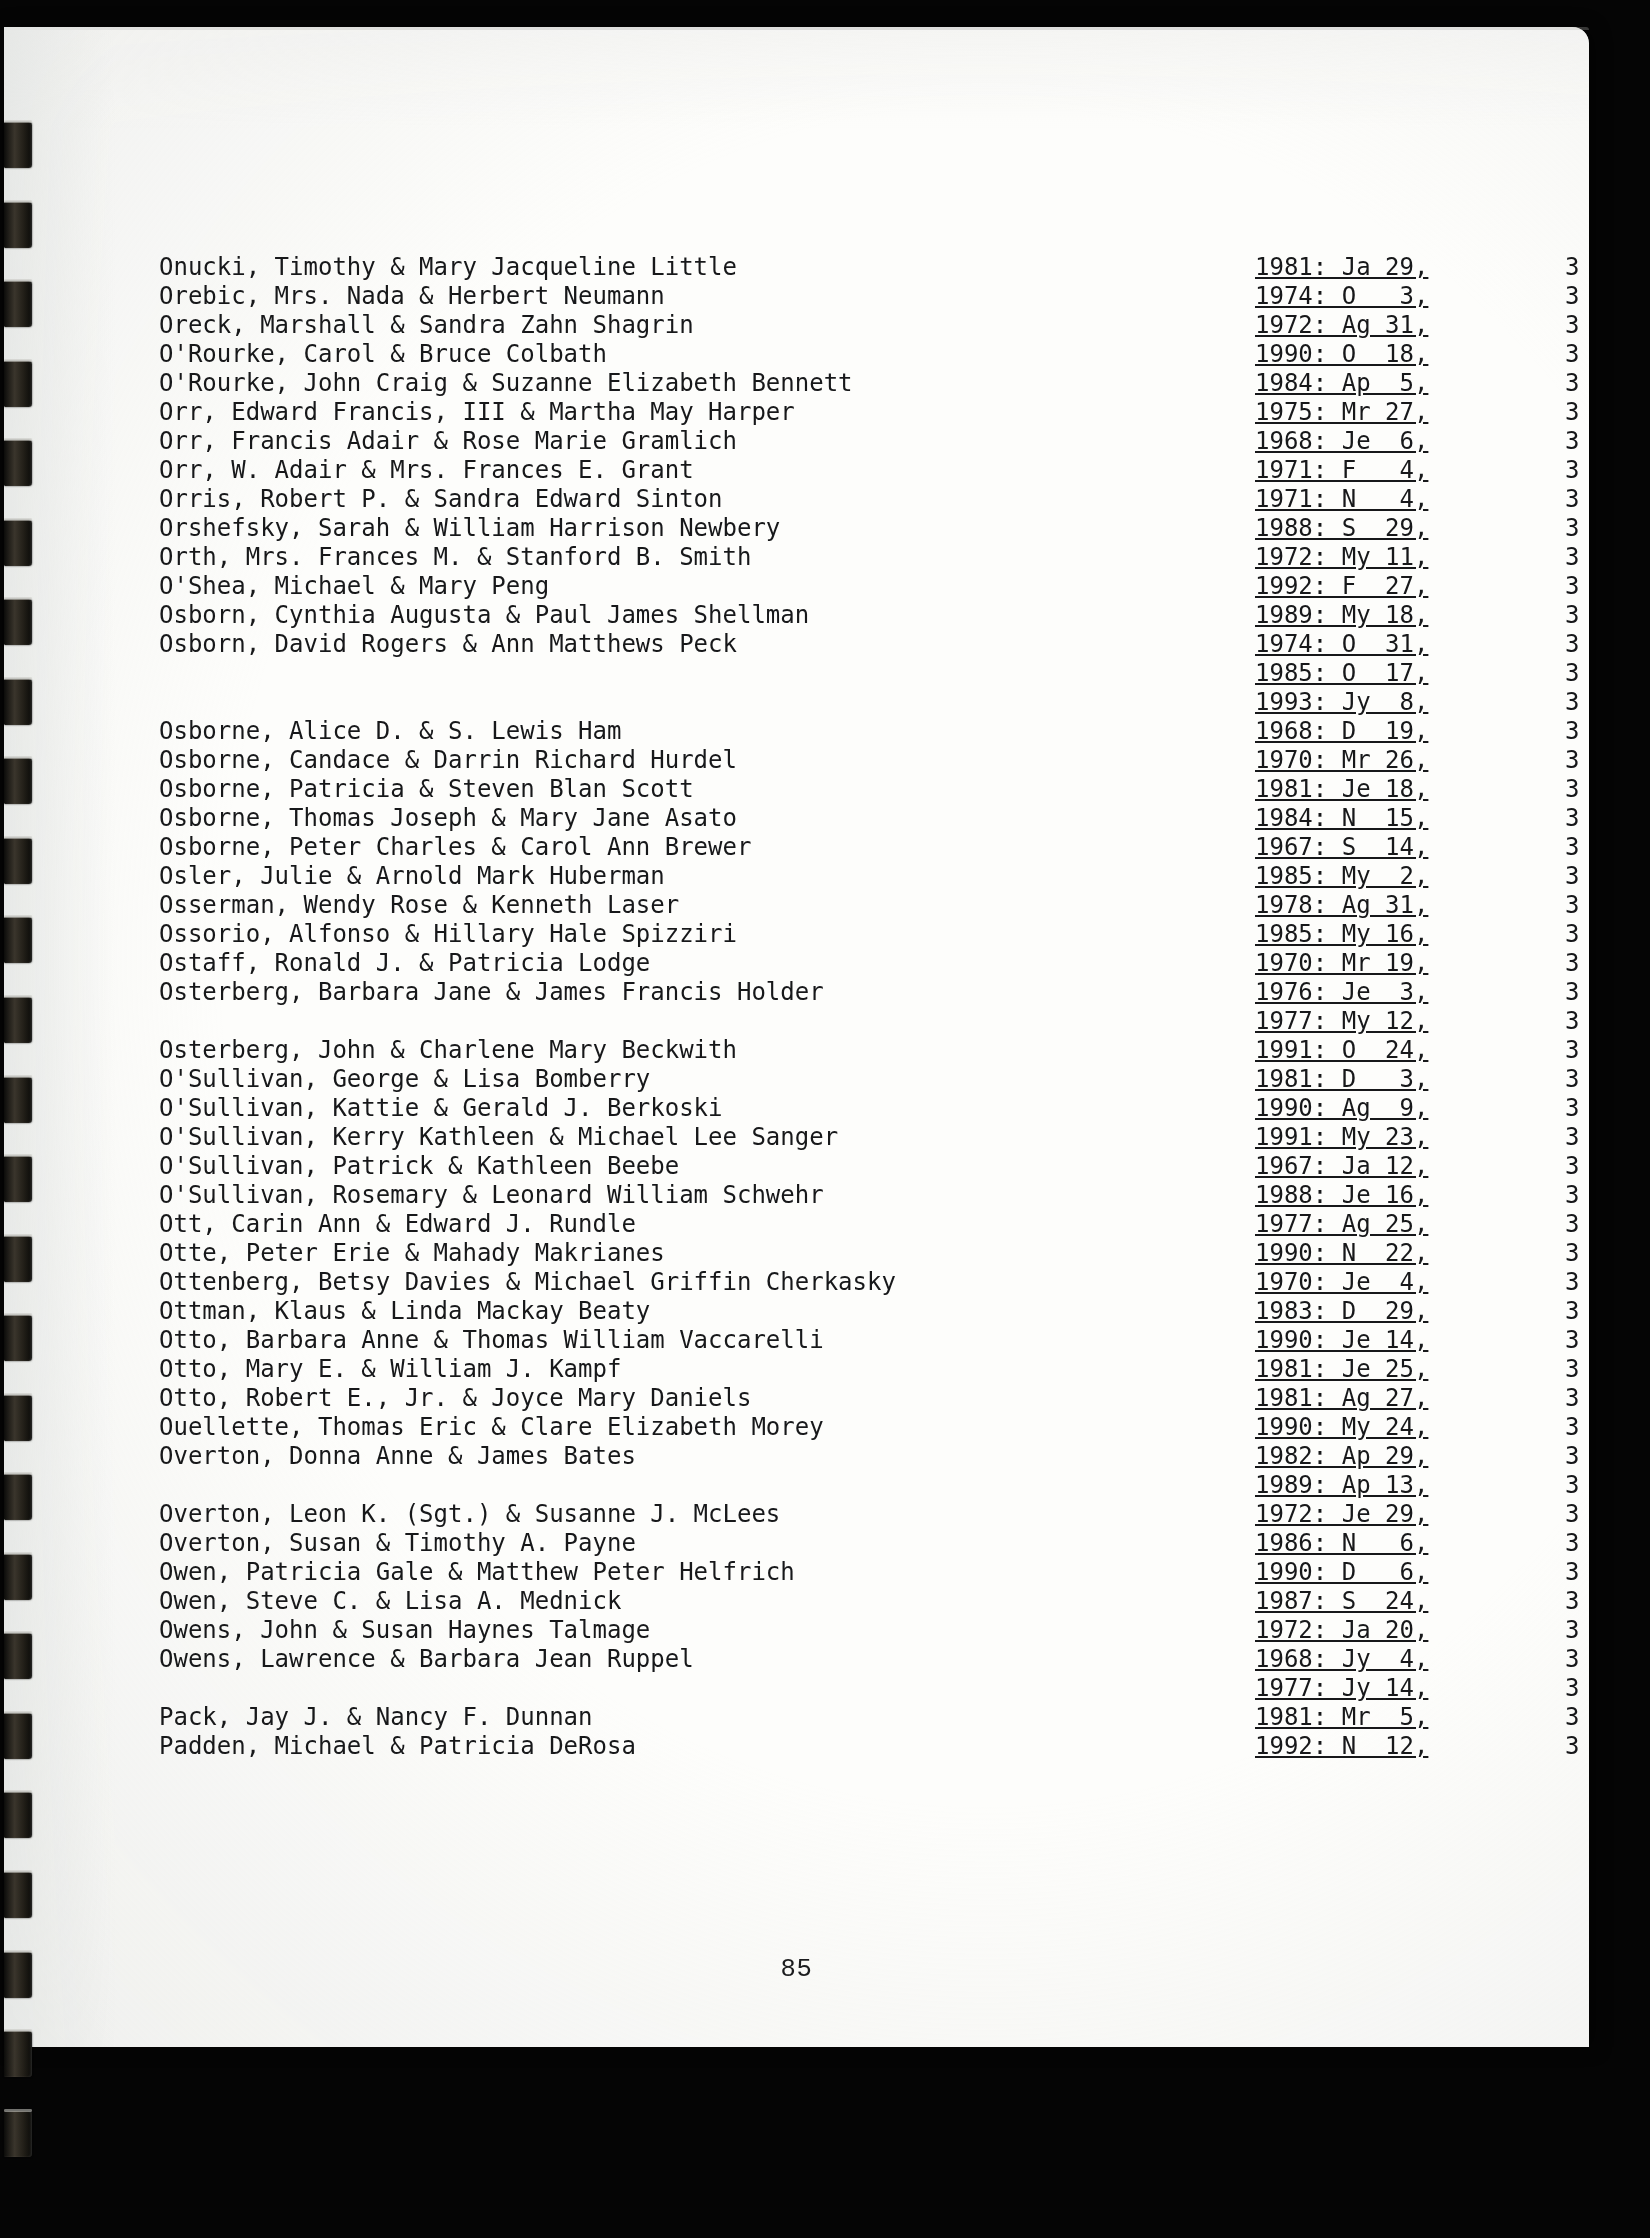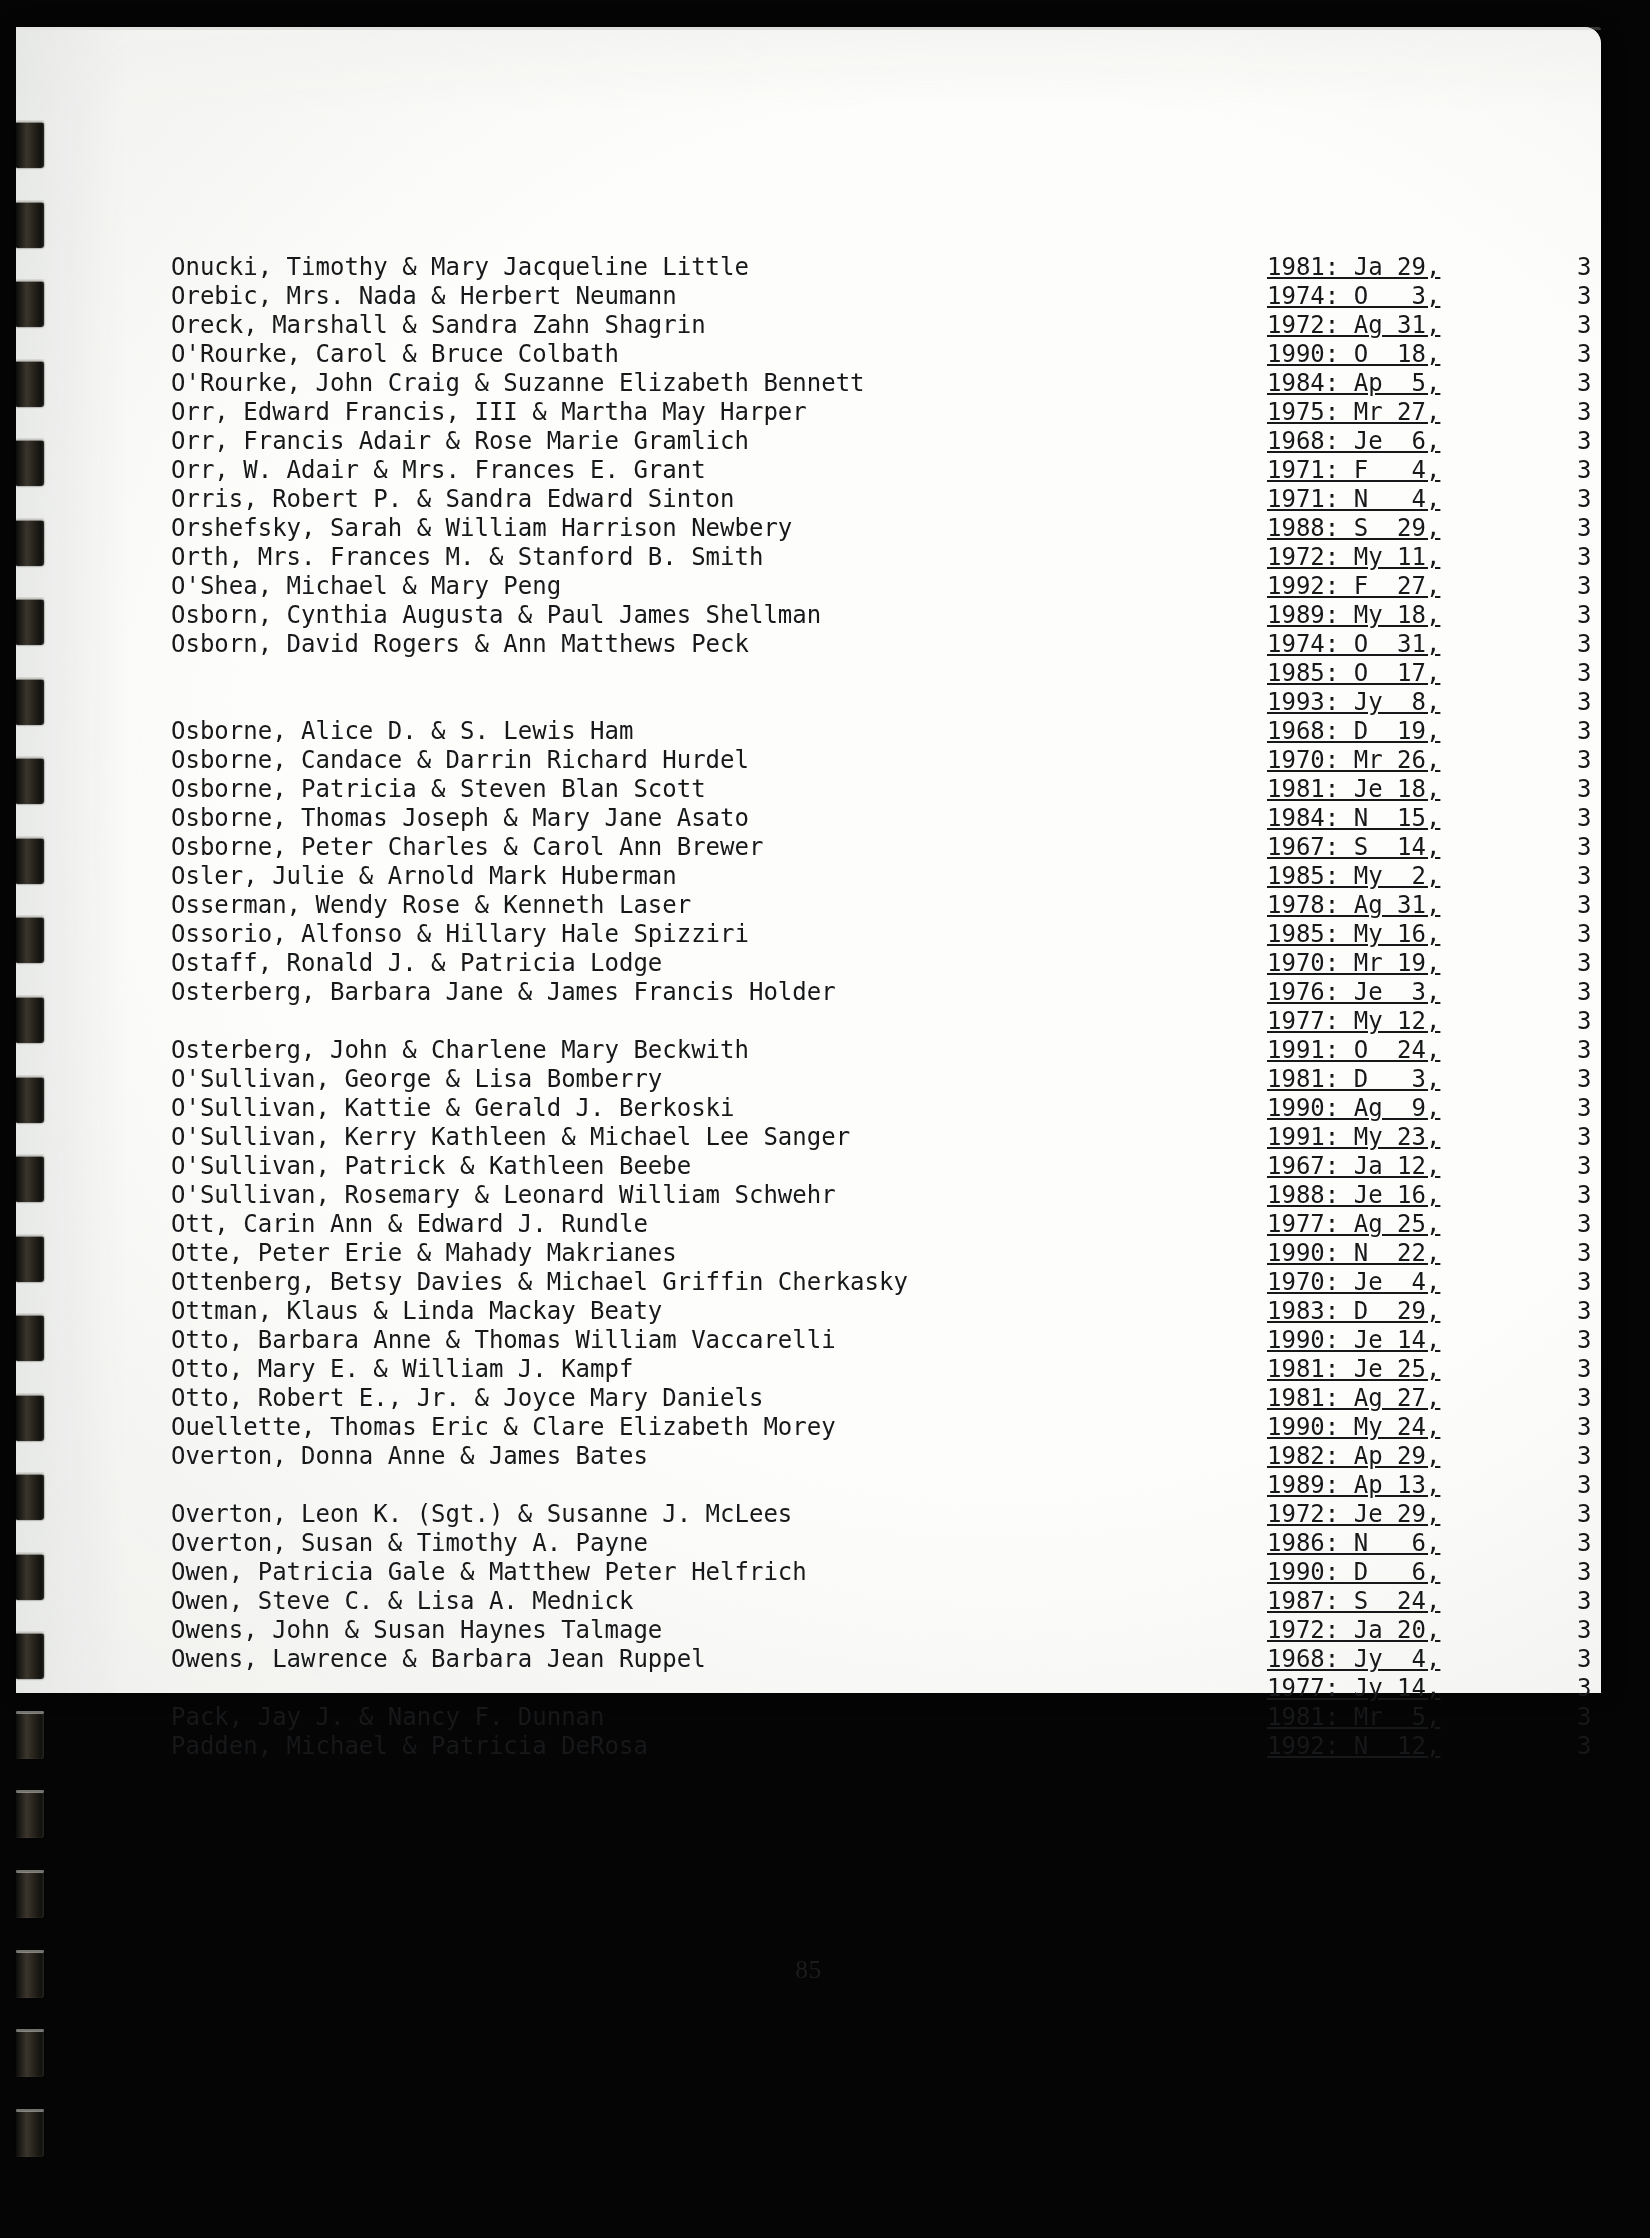--- a/index.html
+++ b/index.html
@@ -18,24 +18,24 @@
   
   #scan-bg {
     position: absolute;
     inset: 0;
     background: #050505;
   }
 
   
   #page {
     position: absolute;
-    left: 16px;
+    left: 4px;
     top: 27px;
     width: 1585px;
-    height: 1666px;
+    height: 2020px;
     background: #fdfdfb;
     border-top-right-radius: 16.5px;
     box-shadow: 3.8px 0 16.5px rgba(0,0,0,0.55);
   }
   
   #page-tone {
     position: absolute;
     inset: 0;
     background:
       linear-gradient(90deg, rgba(228,230,228,0.85) 0%, rgba(253,253,251,0) 7%),
@@ -115,21 +115,21 @@
     white-space: pre;
   }
 
   
   #folio {
     position: absolute;
     left: 0;
     top: 1928px;
     width: 1585px;
     text-align: center;
-    font-family: Liberation Serif, serif;
+    font-family: Liberation Mono, monospace;
     font-size: 25.5px;
     color: #1b1c1e;
     letter-spacing: 0.6px;
   }
 </style>
 </head>
 <body>
 
 <div id="scan-bg"></div>
 

